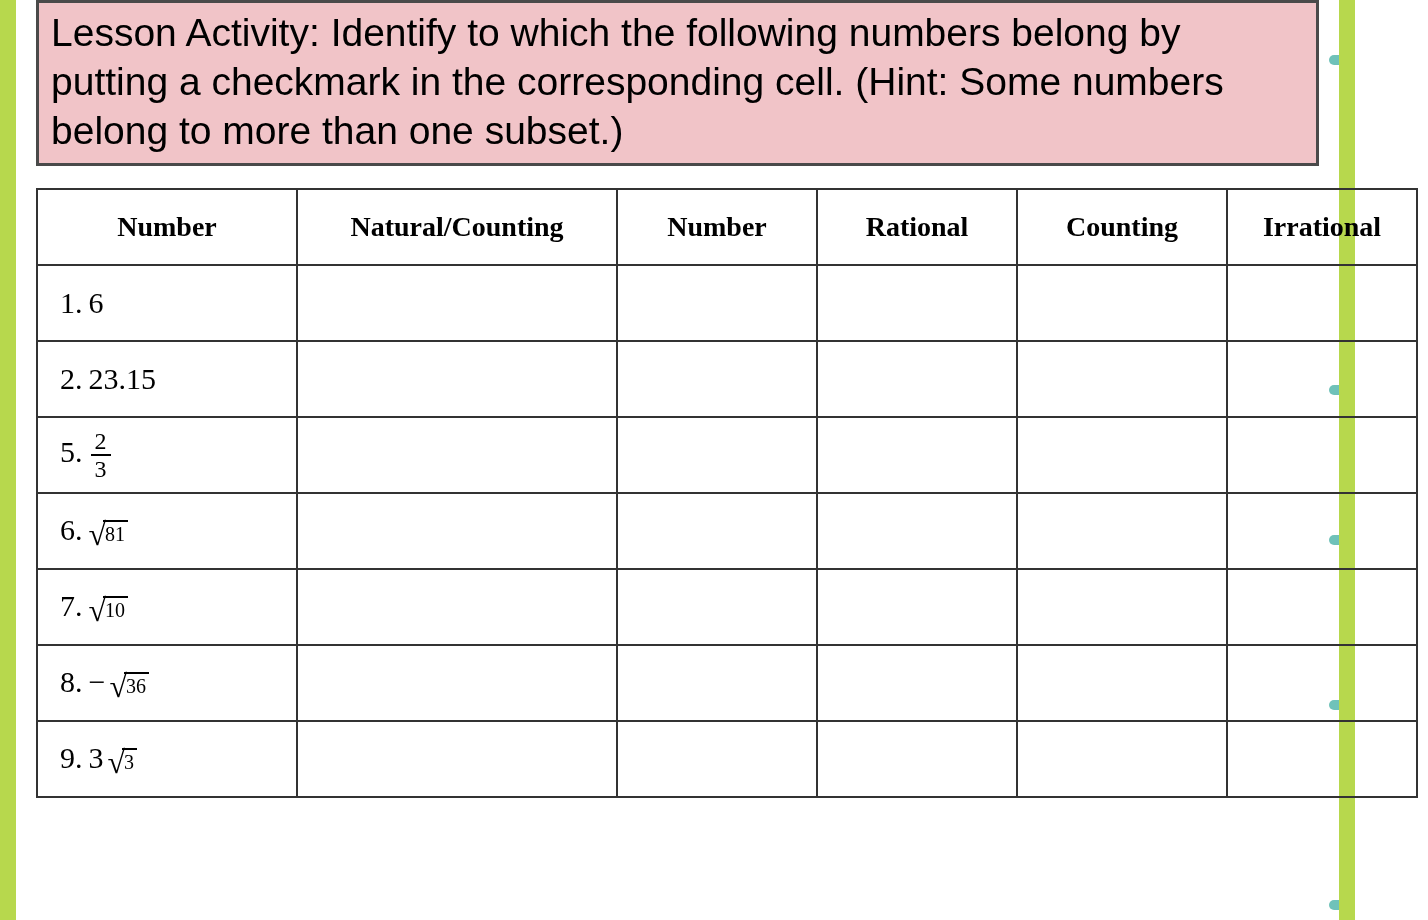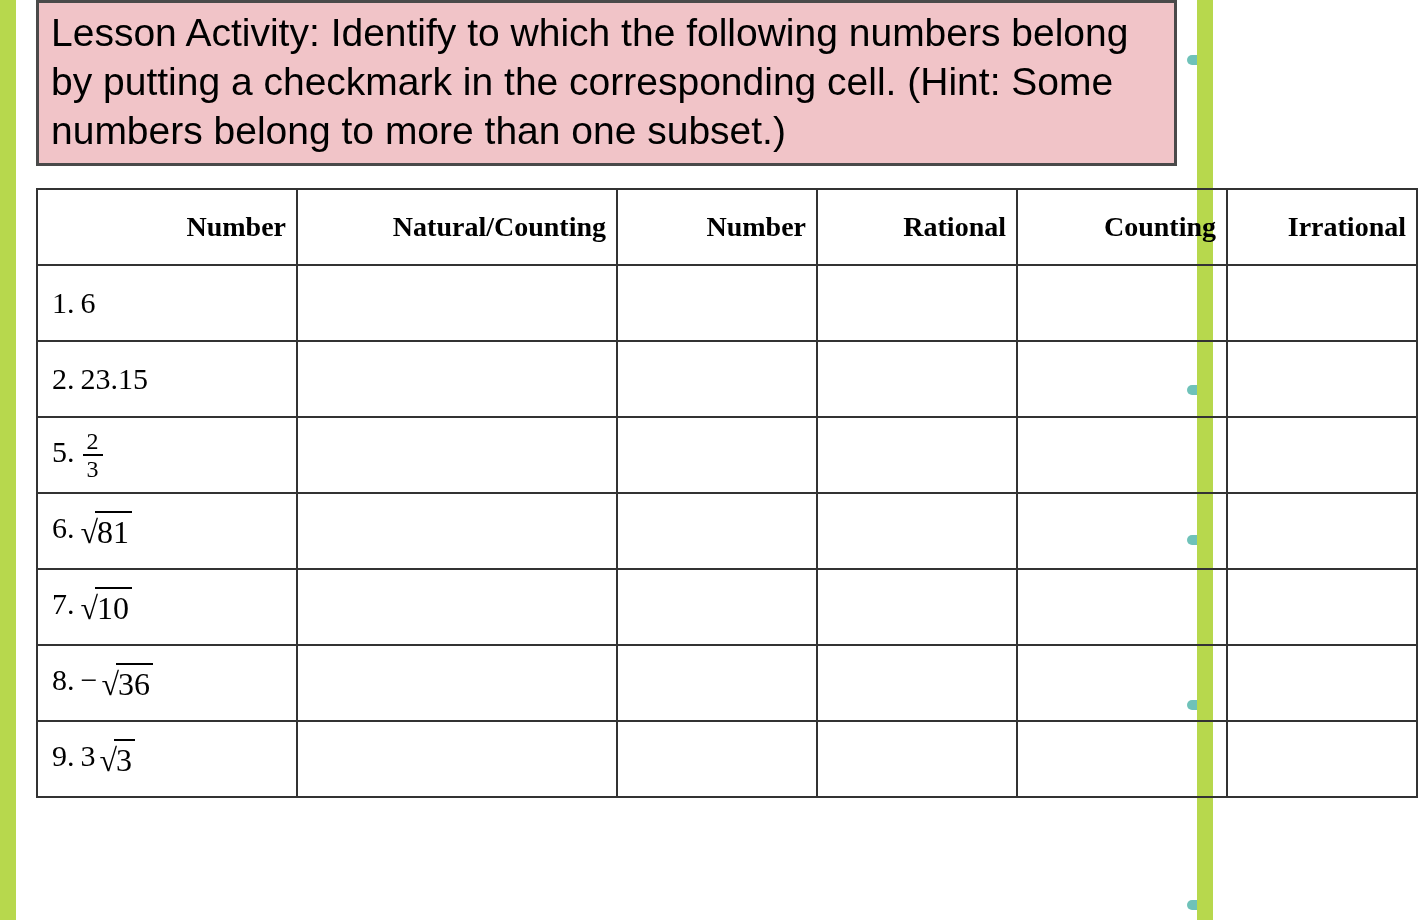--- a/index.html
+++ b/index.html
@@ -5,21 +5,21 @@
   html, body {
     margin: 0;
     padding: 0;
     width: 1428px;
     height: 920px;
     font-family: Georgia, "Times New Roman", serif;
     background: #fff;
   }
   .page {
     box-sizing: border-box;
-    width: 1213px;
+    width: 1355px;
     height: 920px;
     border-left: 16px solid #b7d84d;
     border-right: 16px solid #b7d84d;
     padding: 0 8px 0 8px;
     position: relative;
   }
   .instructions {
     box-sizing: border-box;
     background: #f1c4c8;
     border: 3px solid #4a4a4a;
@@ -43,27 +43,27 @@
   table.worksheet td {
     border: 2px solid #333;
     text-align: left;
     vertical-align: middle;
     height: 66px;
     padding: 4px 10px;
     font-size: 28px;
   }
   table.worksheet th {
     font-weight: bold;
-    text-align: right;
+    text-align: center;
     font-family: Georgia, "Times New Roman", serif;
   }
   table.worksheet td.numcell {
     font-family: Georgia, "Times New Roman", serif;
     font-size: 30px;
-    padding-left: 14px;
+    padding-left: 22px;
   }
   
   colgroup .c-number   { width: 260px; }
   colgroup .c-natural  { width: 320px; }
   colgroup .c-whole    { width: 200px; }
   colgroup .c-integer  { width: 200px; }
   colgroup .c-rational { width: 210px; }
   colgroup .c-irrational { width: 190px; }
 
   
@@ -91,21 +91,21 @@
   }
   .sqrt .radical {
     font-size: 32px;
     line-height: 1;
     display: inline-block;
     transform: translateY(1px);
   }
   .sqrt .radicand {
     border-top: 2px solid #000;
     padding: 0 3px 0 2px;
-    font-size: 32px;
+    font-size: 20px;
     line-height: 1.2;
     margin-left: -3px;
     display: inline-block;
   }
   .lead {
     font-size: 30px;
     margin-right: 4px;
   }
   .row-prefix {
     margin-right: 6px;

